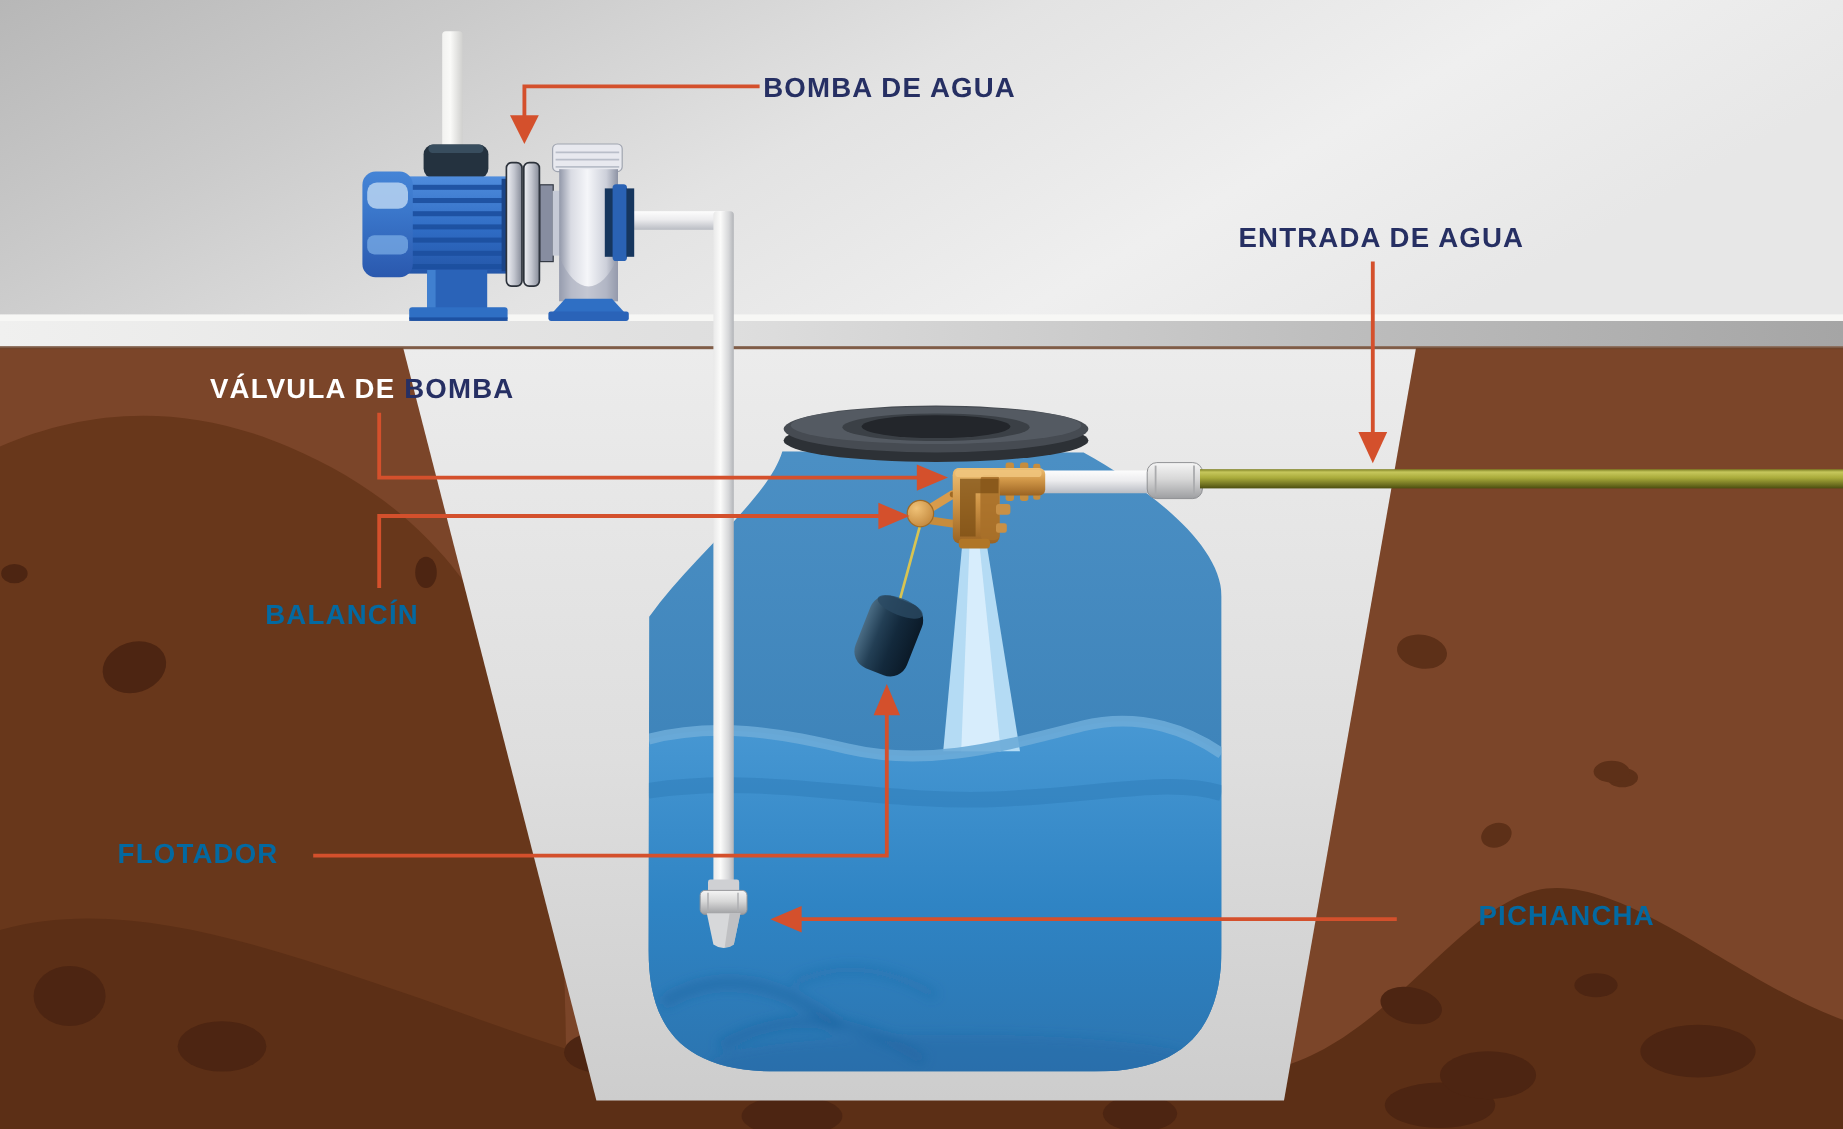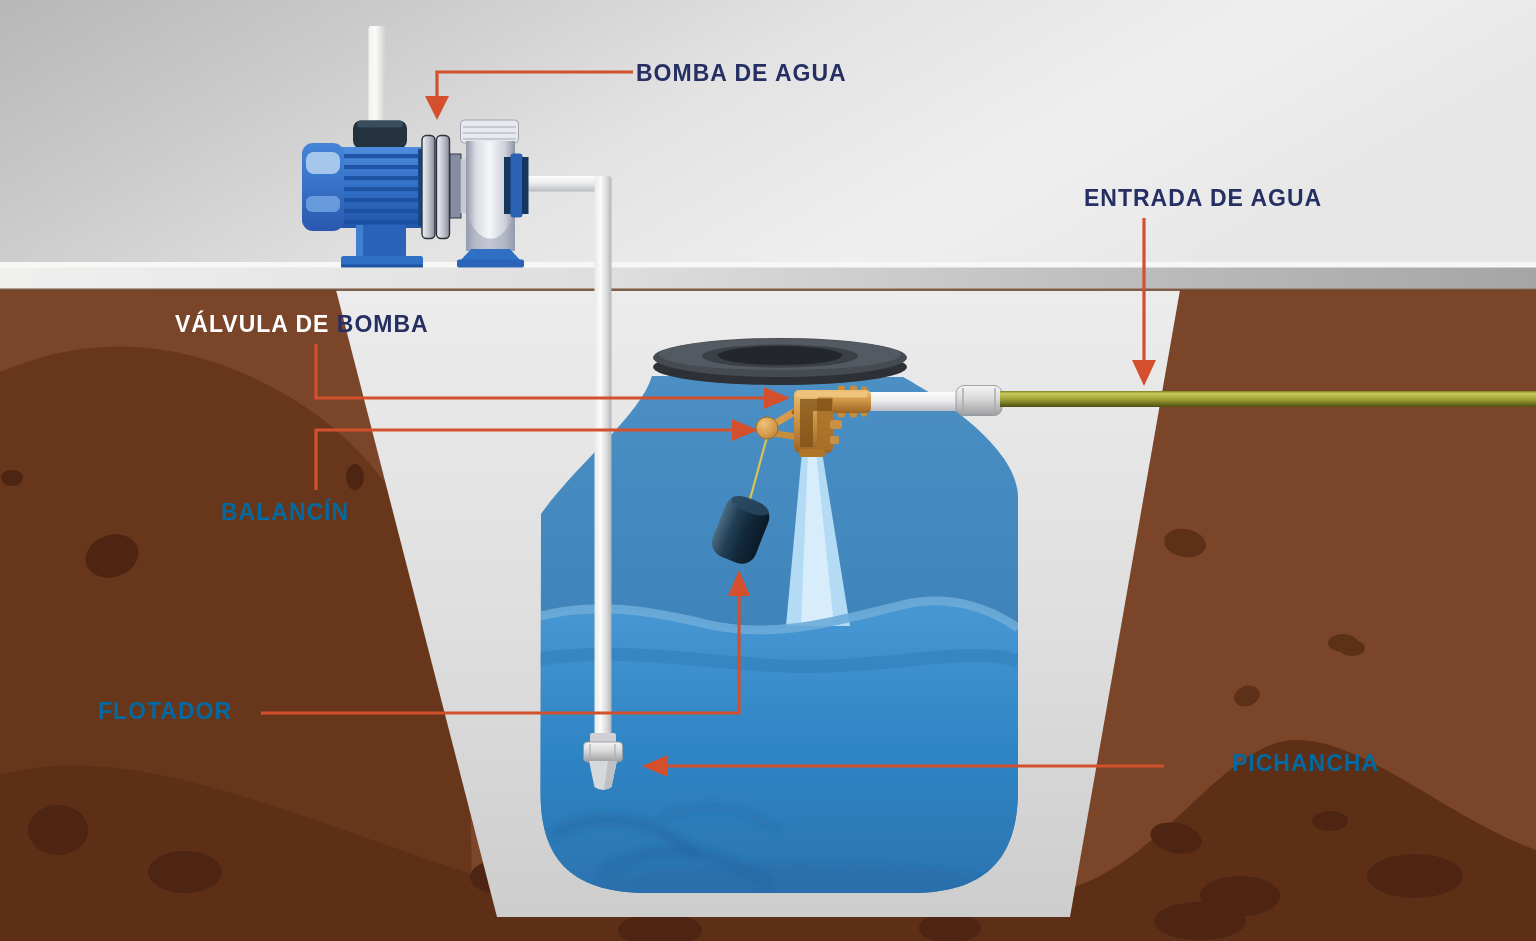--- a/index.html
+++ b/index.html
@@ -314,20 +314,20 @@
       <polygon points="728,596 750,596 739,570" fill="#d4502c" stroke="none"></polygon>
     </g>
     <g>
       <path d="M 1164 766 L 664 766"></path>
       <polygon points="668,755 668,777 642,766" fill="#d4502c" stroke="none"></polygon>
     </g>
   </g>
 </svg>
 
 <div class="callout" style="left:624px;top:62px;margin-left:12px;">BOMBA DE AGUA</div>
-<div class="callout" style="left:1084px;top:187px;">ENTRADA DE AGUA</div>
+<div class="callout" style="left:1032px;top:187px;">ENTRADA DE AGUA</div>
 <div class="callout" style="left:175px;top:313px;"><span class="white">VÁLVULA DE </span><span class="navy">BOMBA</span></div>
 <div class="callout on-dirt" style="left:221px;top:501px;">BALANCÍN</div>
 <div class="callout on-dirt" style="left:98px;top:700px;">FLOTADOR</div>
 <div class="callout on-dirt" style="left:1232px;top:752px;">PICHANCHA</div>
 
 
 </div>
 
 </body></html>

